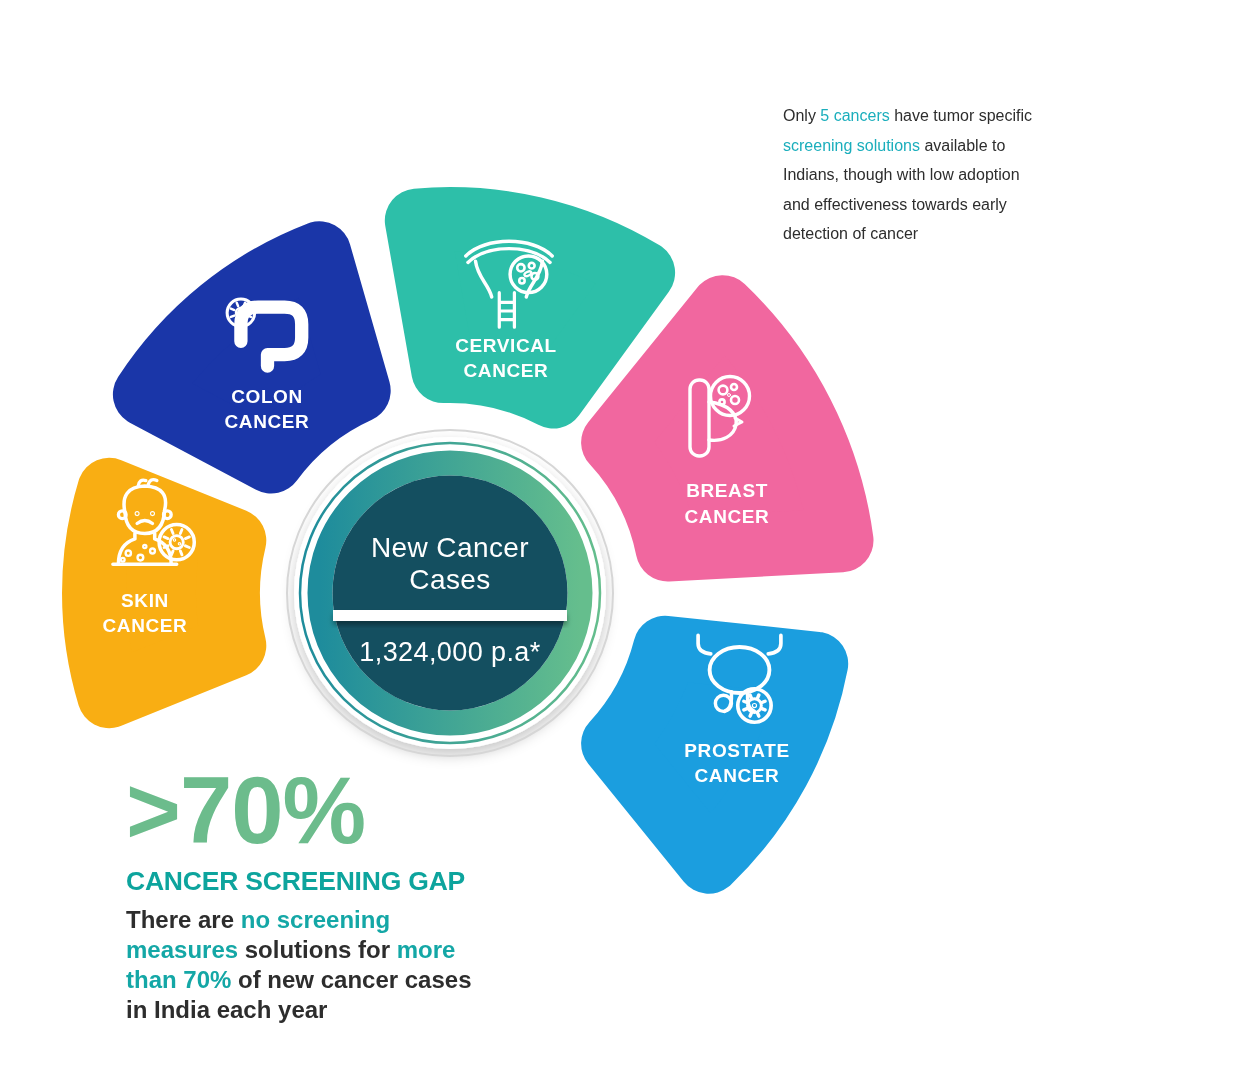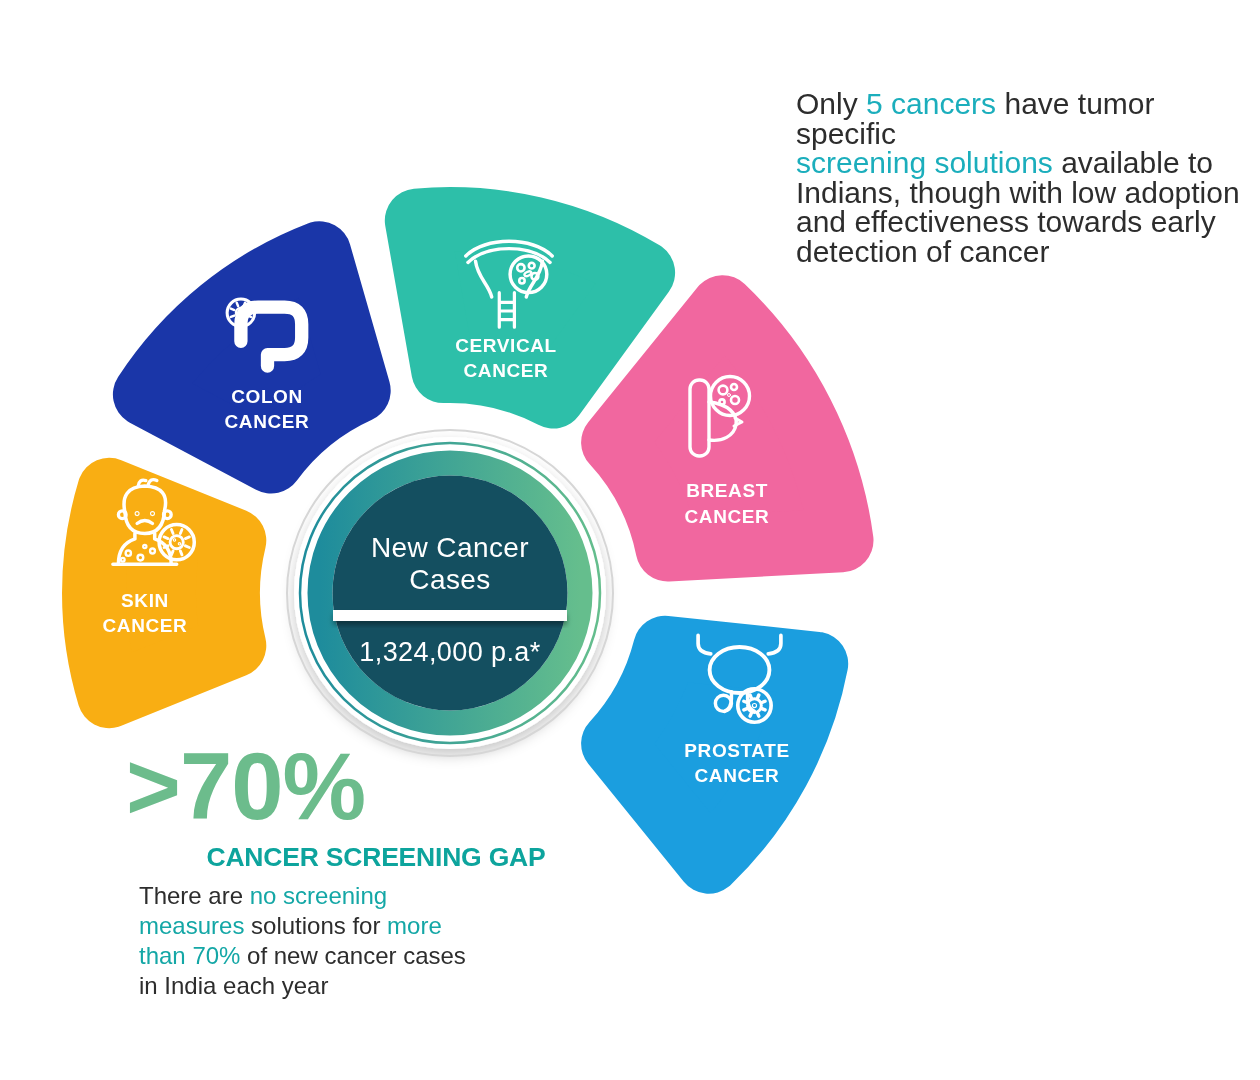--- a/index.html
+++ b/index.html
@@ -9,38 +9,38 @@
     -webkit-font-smoothing:antialiased;
   }
   .stage{position:absolute;inset:0;}
   svg{position:absolute;left:0;top:0;}
   svg text{font-family:"Liberation Sans","DejaVu Sans",sans-serif;}
   .petal-label{fill:#fff;font-weight:700;font-size:19px;letter-spacing:.6px;text-anchor:middle;}
   .center-title{fill:#fff;font-size:28px;font-weight:500;letter-spacing:.4px;text-anchor:middle;}
   .center-value{fill:#fff;font-size:27px;font-weight:500;letter-spacing:.4px;text-anchor:middle;}
   .icon path,.icon circle,.icon rect,.icon ellipse{fill:none;stroke:#fff;stroke-linecap:round;stroke-linejoin:round;}
   .note{
-    position:absolute;left:783px;top:89px;width:452px;
-    font-size:30px;line-height:29.5px;color:var(--note-text,#2d2d2d);margin-left:13px;
+    position:absolute;left:783px;top:101px;width:452px;
+    font-size:16px;line-height:29.5px;color:var(--note-text,#2d2d2d);
   }
   .note p{margin:0;white-space:pre-line;}
   .note .hl{color:var(--note-highlight,#1baebc);}
-  .stats{position:absolute;left:126px;top:744px;width:500px;}
+  .stats{position:absolute;left:126px;top:768px;width:500px;}
   .headline{
     font-size:94px;font-weight:700;line-height:86px;letter-spacing:-1px;
     color:var(--headline-green,#6cbc8c);
   }
   .subhead{
     font-size:26.5px;font-weight:700;letter-spacing:-.2px;margin-top:12px;
     color:var(--subhead-teal,#0da49d);
-    text-align:center;
   }
   .para{
-    margin:8px 13px 0;font-size:24px;line-height:30px;white-space:pre-line;
+    margin:8px 0 0;font-size:24px;line-height:30px;white-space:pre-line;
     color:var(--stats-text,#2d2d2d);
+    font-weight:bold;
   }
   .para .hl{color:var(--stats-highlight,#14a7a6);}
 </style>
 </head>
 <body>
 
 <div class="stage">
 
 <svg width="1260" height="1080" viewBox="0 0 1260 1080">
   <defs>

